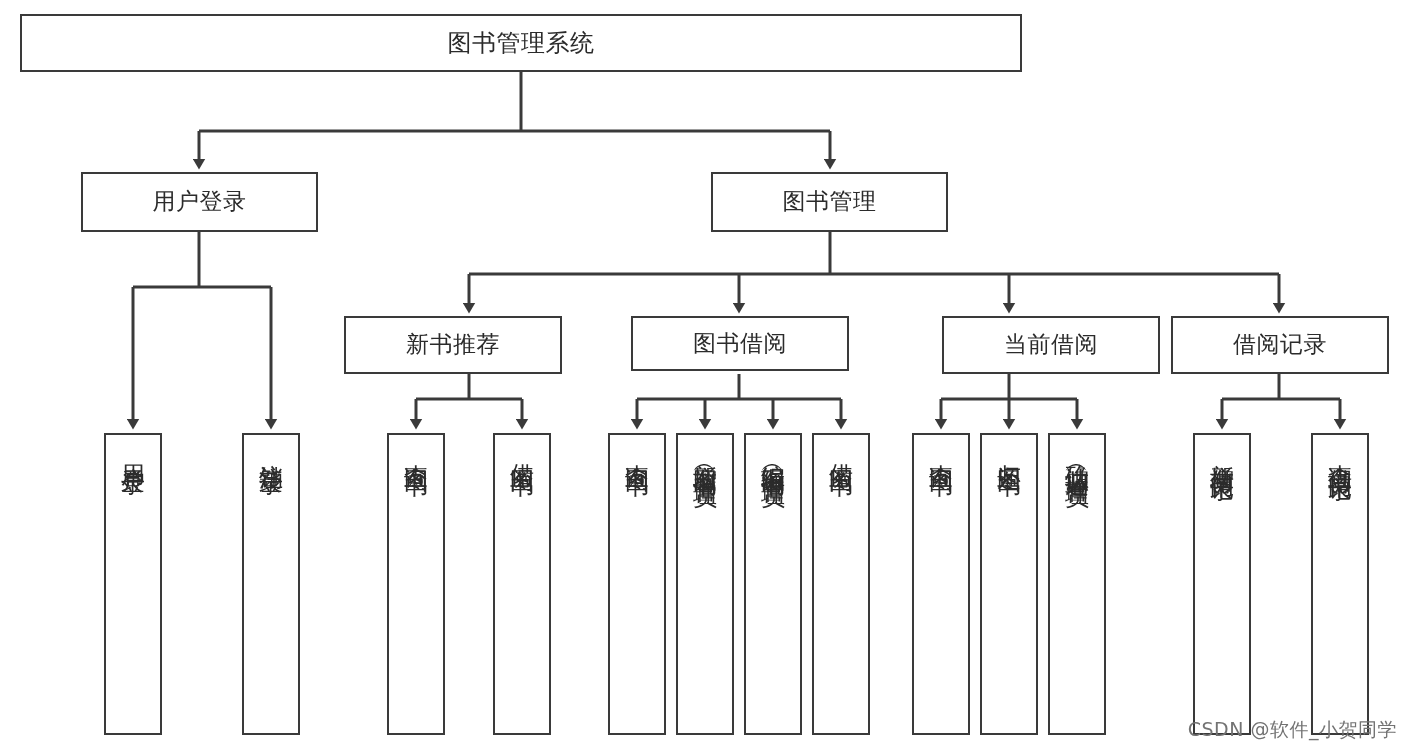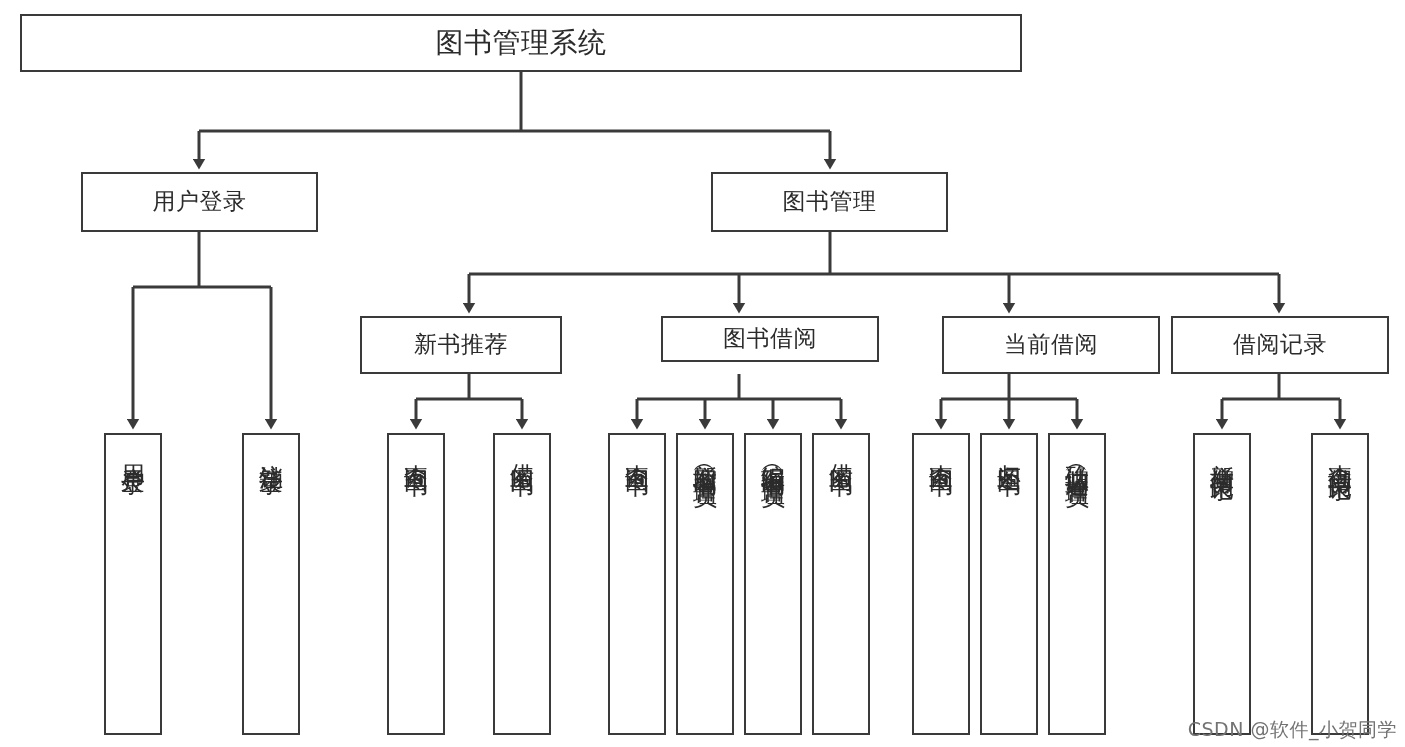--- a/index.html
+++ b/index.html
@@ -42,21 +42,21 @@
     text-align: center;
     line-height: 1.18;
     letter-spacing: 0.5px;
     white-space: nowrap;
   }
   
   .node.horiz .label {
     font-size: 23px;
   }
   .node.root .label {
-    font-size: 28px;
+    font-size: 24px;
   }
   
   .node.vert {
     align-items: flex-start;
     justify-content: center;
     padding-top: 10px;
   }
   .node.vert .label {
     writing-mode: vertical-rl;
     text-orientation: upright;
@@ -136,24 +136,24 @@
     <span class="label">图书管理系统</span>
   </div>
 
   <div class="node horiz" style="left:81px; top:172px; width:237px; height:60px;">
     <span class="label">用户登录</span>
   </div>
   <div class="node horiz" style="left:711px; top:172px; width:237px; height:60px;justify-content:center;">
     <span class="label">图书管理</span>
   </div>
 
-  <div class="node horiz" style="left:360px; top:316px; width:202px; height:58px;">
+  <div class="node horiz" style="left:344px; top:316px; width:218px; height:58px;">
     <span class="label">新书推荐</span>
   </div>
-  <div class="node horiz" style="left:631px; top:316px; width:218px; height:46px;margin-left:30px;">
+  <div class="node horiz" style="left:631px; top:316px; width:218px; height:55px;">
     <span class="label">图书借阅</span>
   </div>
   <div class="node horiz" style="left:942px; top:316px; width:218px; height:58px;">
     <span class="label">当前借阅</span>
   </div>
   <div class="node horiz" style="left:1171px; top:316px; width:218px; height:58px;">
     <span class="label">借阅记录</span>
   </div>
 
   <div class="node vert" style="left:104px; top:433px; width:58px; height:302px;">

